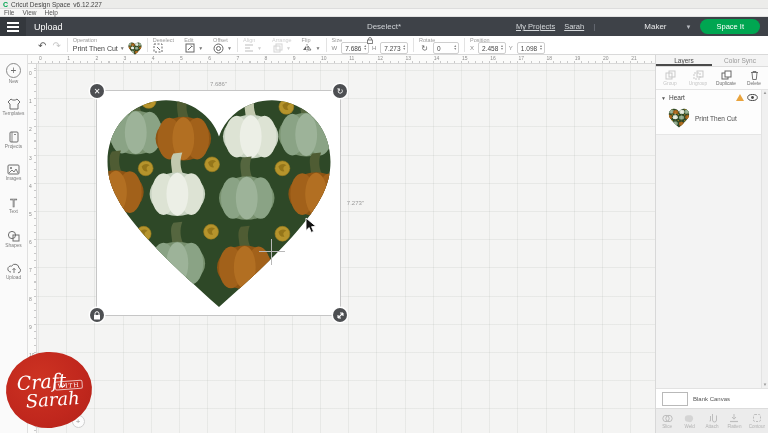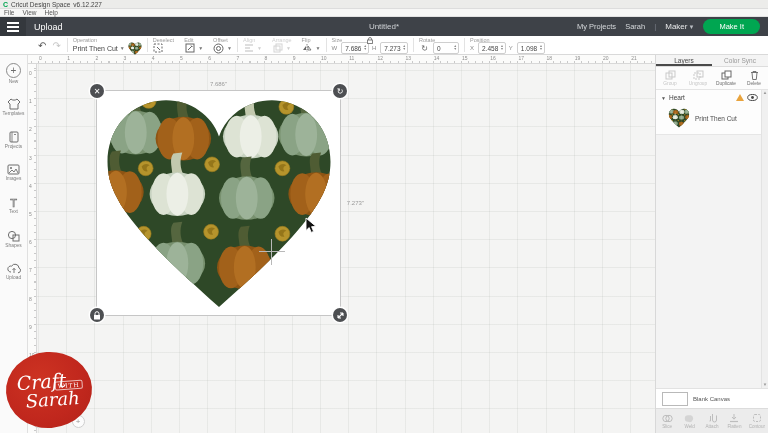--- a/index.html
+++ b/index.html
@@ -11,23 +11,23 @@
   .cricut-c { color:#00a651; font-weight:bold; font-size:7px; }
   .menubar { height:8px; background:#f7f7f6; display:flex; align-items:center; gap:8px; padding-left:4px; font-size:6.5px; color:#555; border-bottom:1px solid #e2e2e2; }
 
   
   .header { height:19px; background:#3e4248; display:flex; align-items:center; color:#e8e9ea; font-size:8px; }
   .hamburger { width:26px; height:19px; display:flex; flex-direction:column; justify-content:center; align-items:center; gap:2px; background:#34383d; cursor:pointer; }
   .hamburger i { display:block; width:12px; height:2px; background:#fff; }
   .header .canvas-label { margin-left:8px; font-size:9px; color:#fff; }
   .header .doc-title { position:absolute; left:50%; transform:translateX(-50%); color:#cfd2d6; font-size:8px; }
   .header-right { margin-left:auto; display:flex; align-items:center; gap:9px; padding-right:8px; }
-  .header-right .hlink { color:#d6d9dc; font-size:7.5px; cursor:pointer; }
+  .header-right .hlink { color:#d6d9dc; font-size:7.5px; cursor:pointer;text-decoration:underline; }
   .hdivider { color:#787d84; font-size:8px; }
-  .machine { display:flex; align-items:center; gap:1px; }
+  .machine { display:flex; align-items:center; gap:19px;margin-left:40px; }
   .chev { font-size:6px; color:#b8bcc1; }
   .make-btn { background:#00a651; color:#fff; font-size:7.5px; padding:3px 16px; border-radius:9px; border:none; cursor:pointer; }
 
   
   .toolbar { height:19px; background:#ffffff; border-bottom:1px solid #d9d9d9; display:flex; align-items:stretch; font-size:6px; color:#8a8a8a; padding-left:32px; position:relative; }
   .tgroup { display:flex; flex-direction:column; justify-content:center; padding:0 5px; position:relative; }
   .tlabel { font-size:5.5px; color:#9a9a9a; line-height:6px; white-space:nowrap; }
   .trow { display:flex; align-items:center; gap:3px; height:11px; }
   .tdivider { width:1px; background:#e3e3e3; margin:2px 0; }
   .undo-redo { display:flex; align-items:center; gap:6px; padding:0 6px; font-size:10px; }
@@ -190,30 +190,30 @@
     <span>Help</span>
   </div>
 
   <div class="header">
     <div class="hamburger">
         <i></i>
         <i></i>
         <i></i>
       </div>
     <span class="canvas-label">Upload</span>
-    <span class="doc-title">Untitled*</span>
+    <span class="doc-title">Deselect*</span>
     <div class="header-right">
       <span class="hlink">My Projects</span>
       <span class="hlink">Sarah</span>
       <span class="hdivider">|</span>
       <span class="machine">
         <span>Maker</span>
         <span class="chev">▼</span>
       </span>
-      <button class="make-btn">Make It</button>
+      <button class="make-btn">Space It</button>
     </div>
   </div>
 
   <div class="toolbar">
     <div class="undo-redo">
       <span class="undo">↶</span>
       <span class="redo">↷</span>
     </div>
     <div class="tdivider"></div>
     <div class="tgroup">

